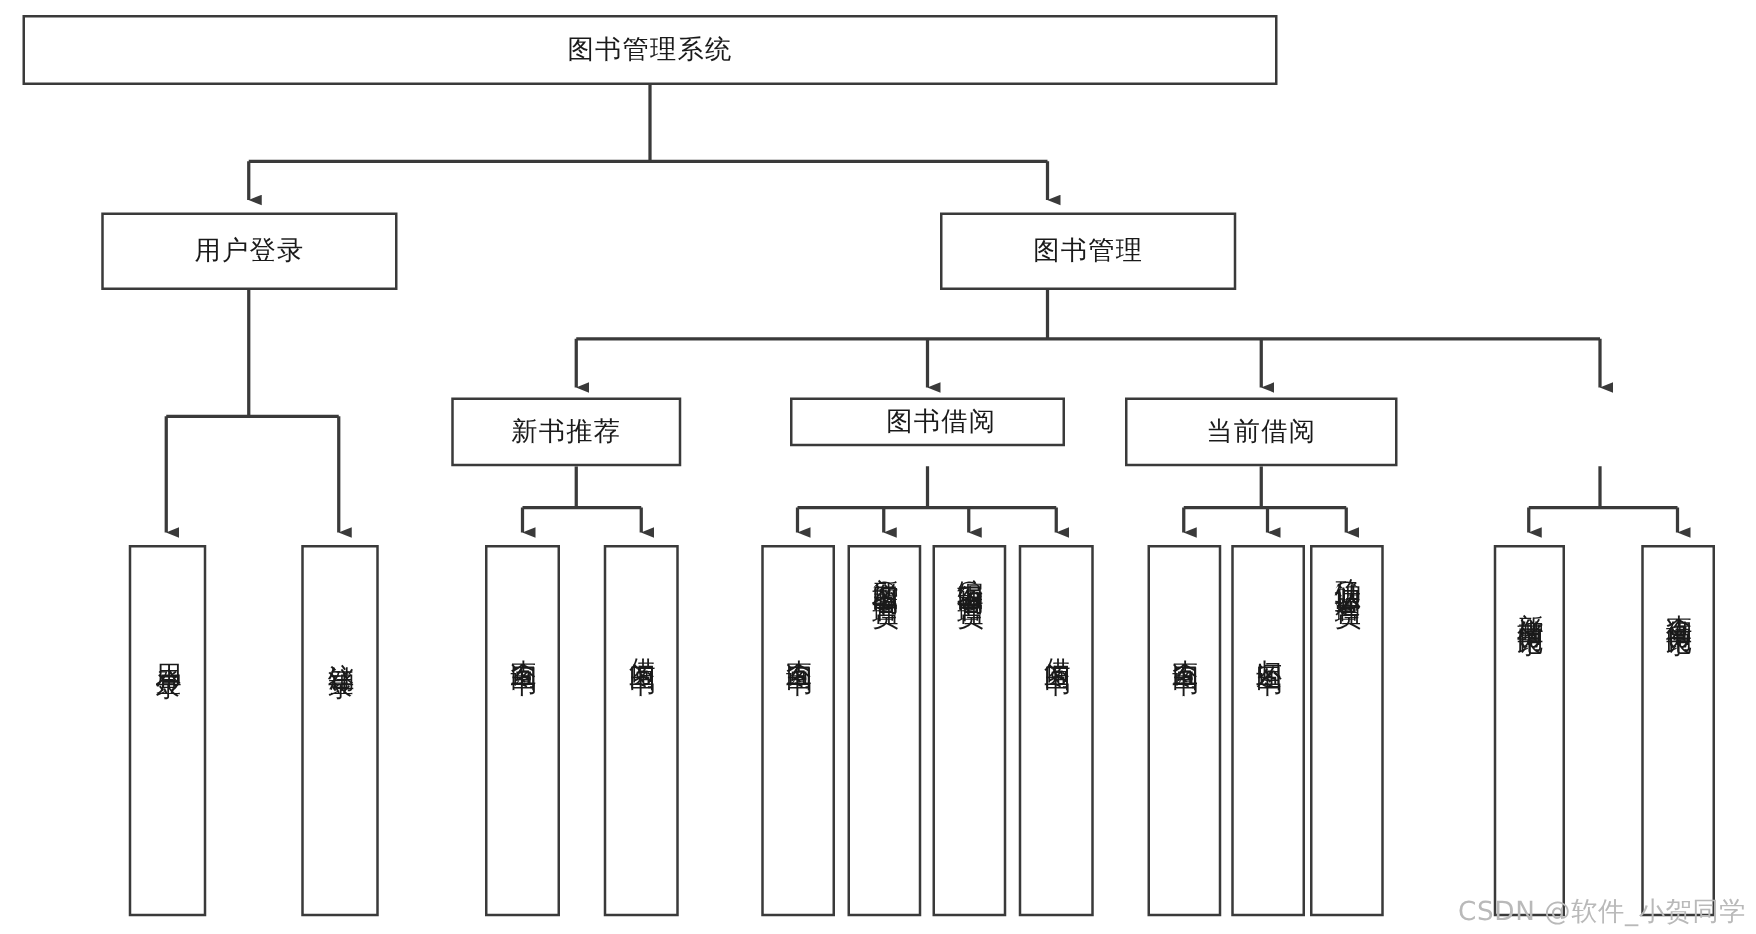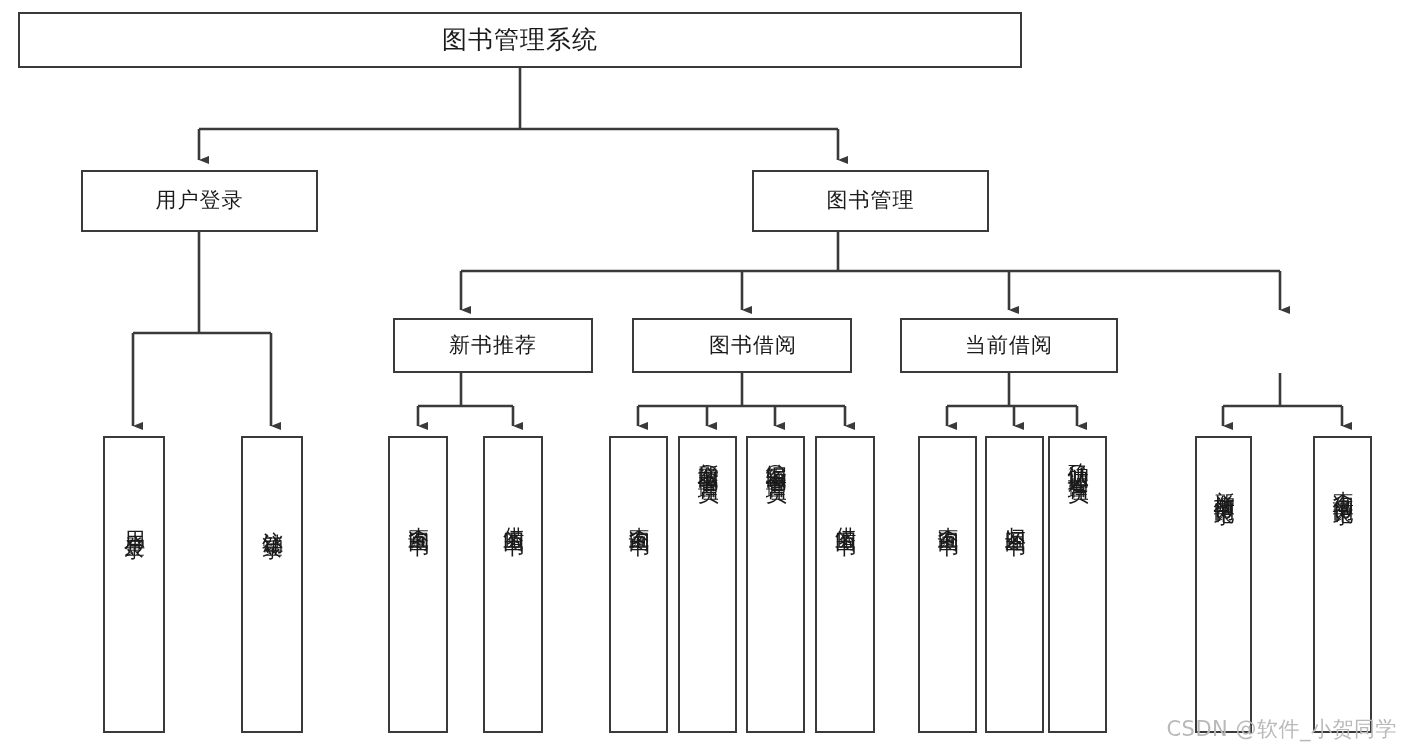--- a/index.html
+++ b/index.html
@@ -40,21 +40,21 @@
     display: block;
     text-align: center;
     letter-spacing: 1px;
   }
   .node.h .label {
     font-size: 21px;
     line-height: 1.1;
     white-space: nowrap;
   }
   .node.root .label {
-    font-size: 25px;
+    font-size: 21px;
   }
   .node.v {
     align-items: flex-start;
     justify-content: center;
     padding-top: 6px;
   }
   .node.v .label {
     writing-mode: vertical-rl;
     text-orientation: upright;
     font-size: 21px;
@@ -131,24 +131,24 @@
     <span class="label">图书管理系统</span>
   </div>
 
   <div class="node h" style="left:81px; top:170px; width:237px; height:62px;">
     <span class="label">用户登录</span>
   </div>
   <div class="node h" style="left:752px; top:170px; width:237px; height:62px;">
     <span class="label">图书管理</span>
   </div>
 
-  <div class="node h" style="left:361px; top:318px; width:200px; height:55px;margin-left:32px;">
+  <div class="node h" style="left:361px; top:318px; width:184px; height:55px;">
     <span class="label">新书推荐</span>
   </div>
-  <div class="node h" style="left:632px; top:318px; width:220px; height:55px;padding-left:22px;">
+  <div class="node h" style="left:632px; top:318px; width:220px; height:39px;padding-left:22px;">
     <span class="label">图书借阅</span>
   </div>
   <div class="node h" style="left:900px; top:318px; width:218px; height:55px;">
     <span class="label">当前借阅</span>
   </div>
 
   <div class="node v" style="left:103px; top:436px; width:62px; height:297px; padding-top:76px;">
     <span class="label">用户登录</span>
   </div>
   <div class="node v" style="left:241px; top:436px; width:62px; height:297px; padding-top:76px;">

